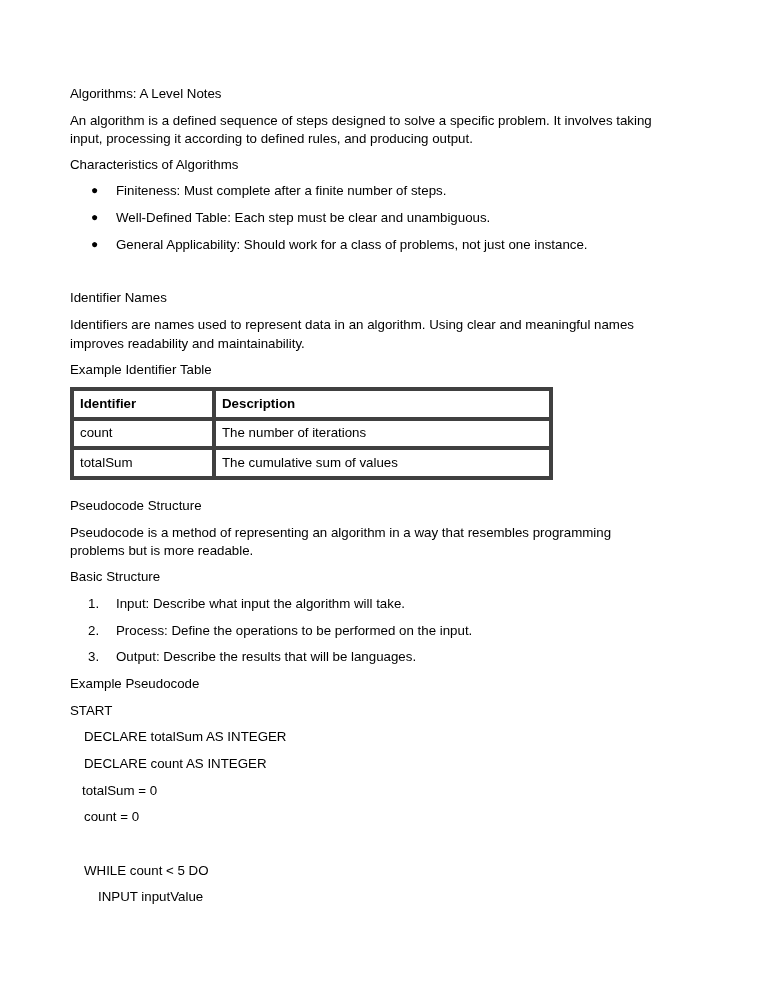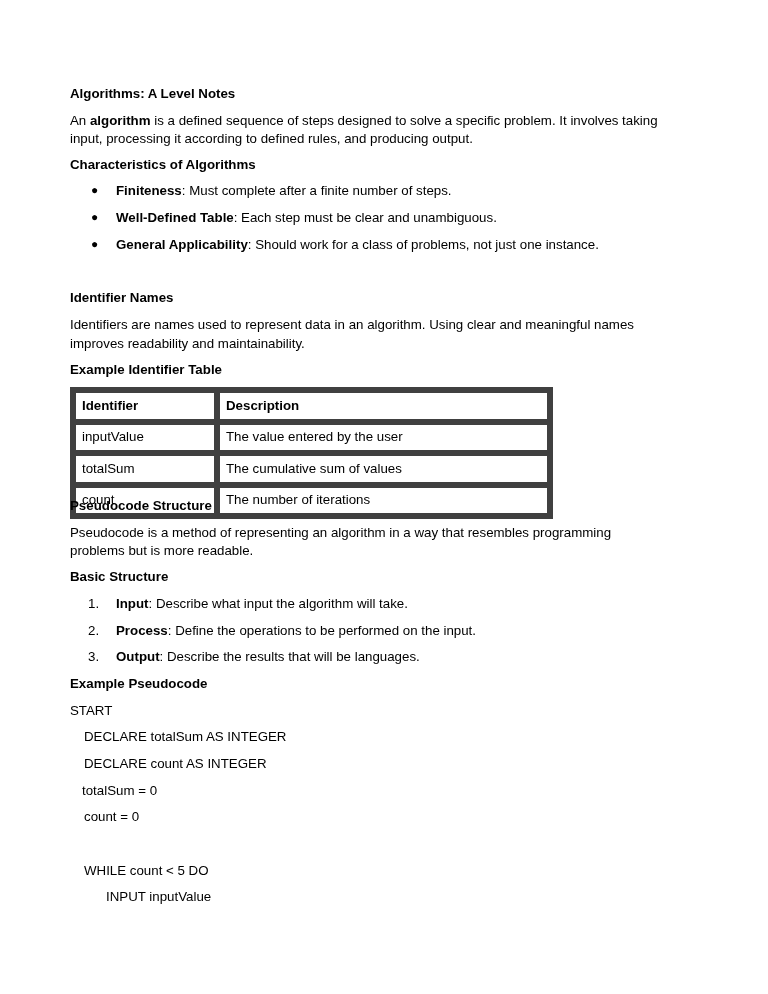--- a/index.html
+++ b/index.html
@@ -3,29 +3,29 @@
   <meta charset="utf-8">
   <style>
     html, body { margin: 0; padding: 0; background: #ffffff; }
     body {
       width: 768px; height: 994px; position: relative; overflow: hidden;
       font-family: "Liberation Sans", "DejaVu Sans", sans-serif;
       color: #000; font-size: 13.3px;
     }
     .page { position: absolute; left: 70px; top: 0; width: 630px; }
     .abs { position: absolute; white-space: nowrap; line-height: 17px; }
-    .b { font-weight: bold; }
+    .b { font-weight: normal; }
     .bullet { position: absolute; left: 21px; font-size: 12px; }
     .num { position: absolute; left: 18px; }
     table.idt {
       position: absolute; left: 0; top: 387px; width: 483px;
       border-collapse: collapse; font-size: 13.3px;
     }
     table.idt td {
-      border: 6px solid #404040; height: 25.5px; padding: 0 6px; vertical-align: middle;
+      border: 4px solid #404040; height: 25.5px; padding: 0 6px; vertical-align: middle;
       line-height: 16px;
     }
     table.idt td.c1 { width: 126px; }
     table.idt tr.hdr td { font-weight: bold; }
   </style>
 </head>
 <body>
 
 <div class="page">
 
@@ -57,30 +57,26 @@
 
   <div class="abs b" style="top:361px">Example Identifier Table</div>
 
   <table class="idt">
     <tbody>
         <tr class="hdr">
       <td class="c1">Identifier</td>
       <td>Description</td>
     </tr>
     <tr>
-      <td class="c1">inputValue</td>
-      <td>The value entered by the user</td>
+      <td class="c1">count</td>
+      <td>The number of iterations</td>
     </tr>
     <tr>
       <td class="c1">totalSum</td>
       <td>The cumulative sum of values</td>
-    </tr>
-    <tr>
-      <td class="c1">count</td>
-      <td>The number of iterations</td>
     </tr>
   </tbody>
     </table>
 
   <div class="abs b" style="top:497px">Pseudocode Structure</div>
   <div class="abs" style="top:524px">Pseudocode is a method of representing an algorithm in a way that resembles programming</div>
   <div class="abs" style="top:542px">problems but is more readable.</div>
 
   <div class="abs b" style="top:568px">Basic Structure</div>
 
@@ -101,16 +97,16 @@
 
   <div class="abs b" style="top:675px">Example Pseudocode</div>
 
   <div>
     <div class="abs" style="top:702px;left:0">START</div>
     <div class="abs" style="top:728px;left:14px">DECLARE totalSum AS INTEGER</div>
     <div class="abs" style="top:755px;left:14px">DECLARE count AS INTEGER</div>
     <div class="abs" style="top:782px;left:12px">totalSum = 0</div>
     <div class="abs" style="top:808px;left:14px">count = 0</div>
     <div class="abs" style="top:862px;left:14px">WHILE count &lt; 5 DO</div>
-    <div class="abs" style="top:888px;left:36px">INPUT inputValue</div>
+    <div class="abs" style="top:888px;left:28px">INPUT inputValue</div>
   </div>
 
 </div>
 
 </body></html>

